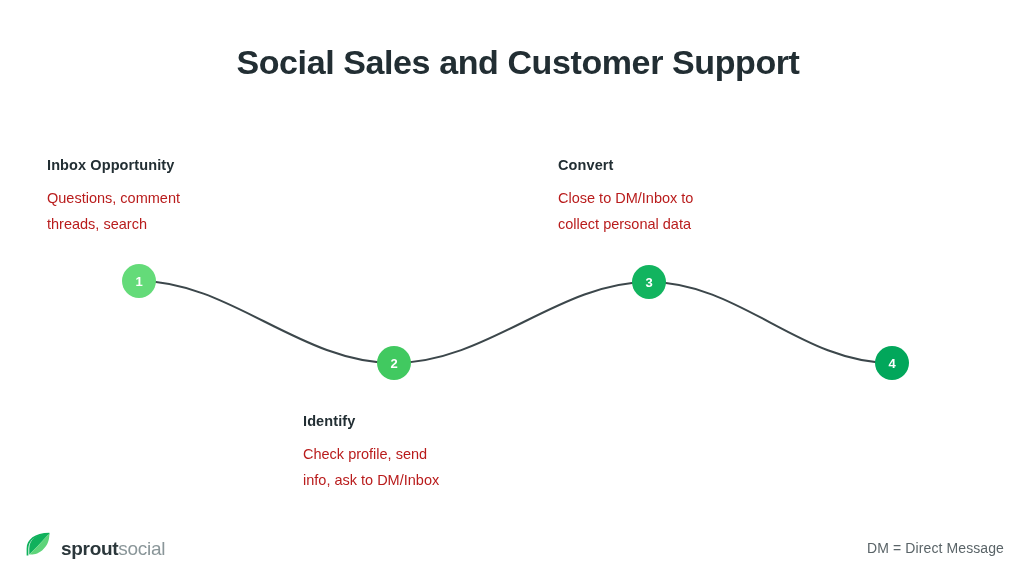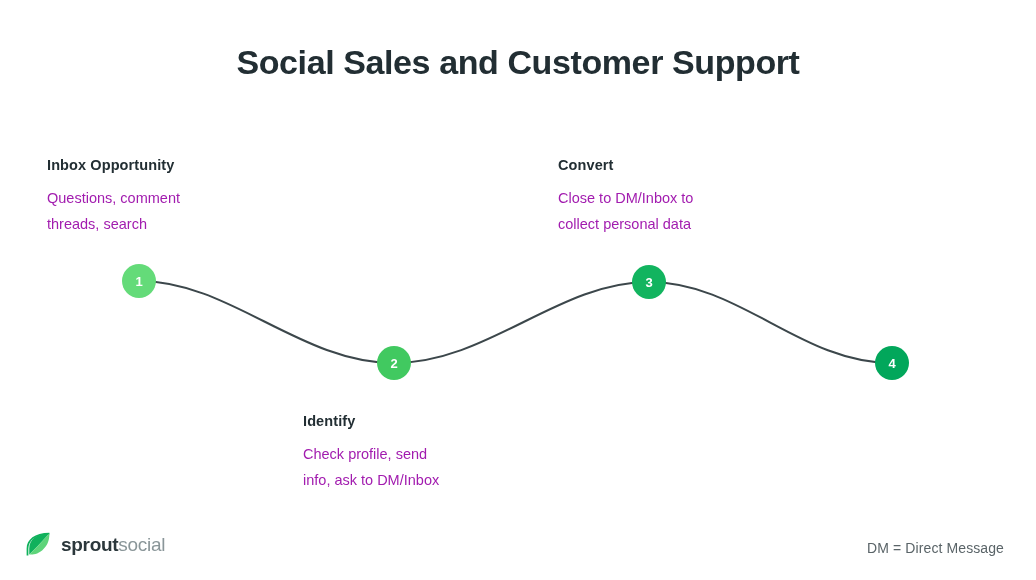--- a/index.html
+++ b/index.html
@@ -53,21 +53,21 @@
     font-size: 14.5px;
     font-weight: bold;
     color: #222e33;
     margin: 0 0 12px 0;
     line-height: 1.25;
     letter-spacing: 0.1px;
   }
   .step-body {
     font-size: 14.5px;
     font-weight: normal;
-    color: #a21caf;
+    color: #b91c1c;
     margin: 0;
     line-height: 1.78;
   }
 
   .block-1 { left: 47px;  top: 156px; }
   .block-2 { left: 303px; top: 412px; }
   .block-3 { left: 558px; top: 156px; }
   .block-4 { left: 801px; top: 412px; width: 215px; }
 
   
@@ -84,21 +84,21 @@
     font-weight: bold;
     line-height: 1;
   }
 
   
   .footer-logo {
     position: absolute;
     left: 24px;
     top: 530px;
     display: flex;
-    align-items: center;
+    align-items: flex-end;
     gap: 9px;
   }
   .logo-mark {
     width: 28px;
     height: 28px;
     display: block;
   }
   .logo-word {
     font-size: 19px;
     line-height: 1;

